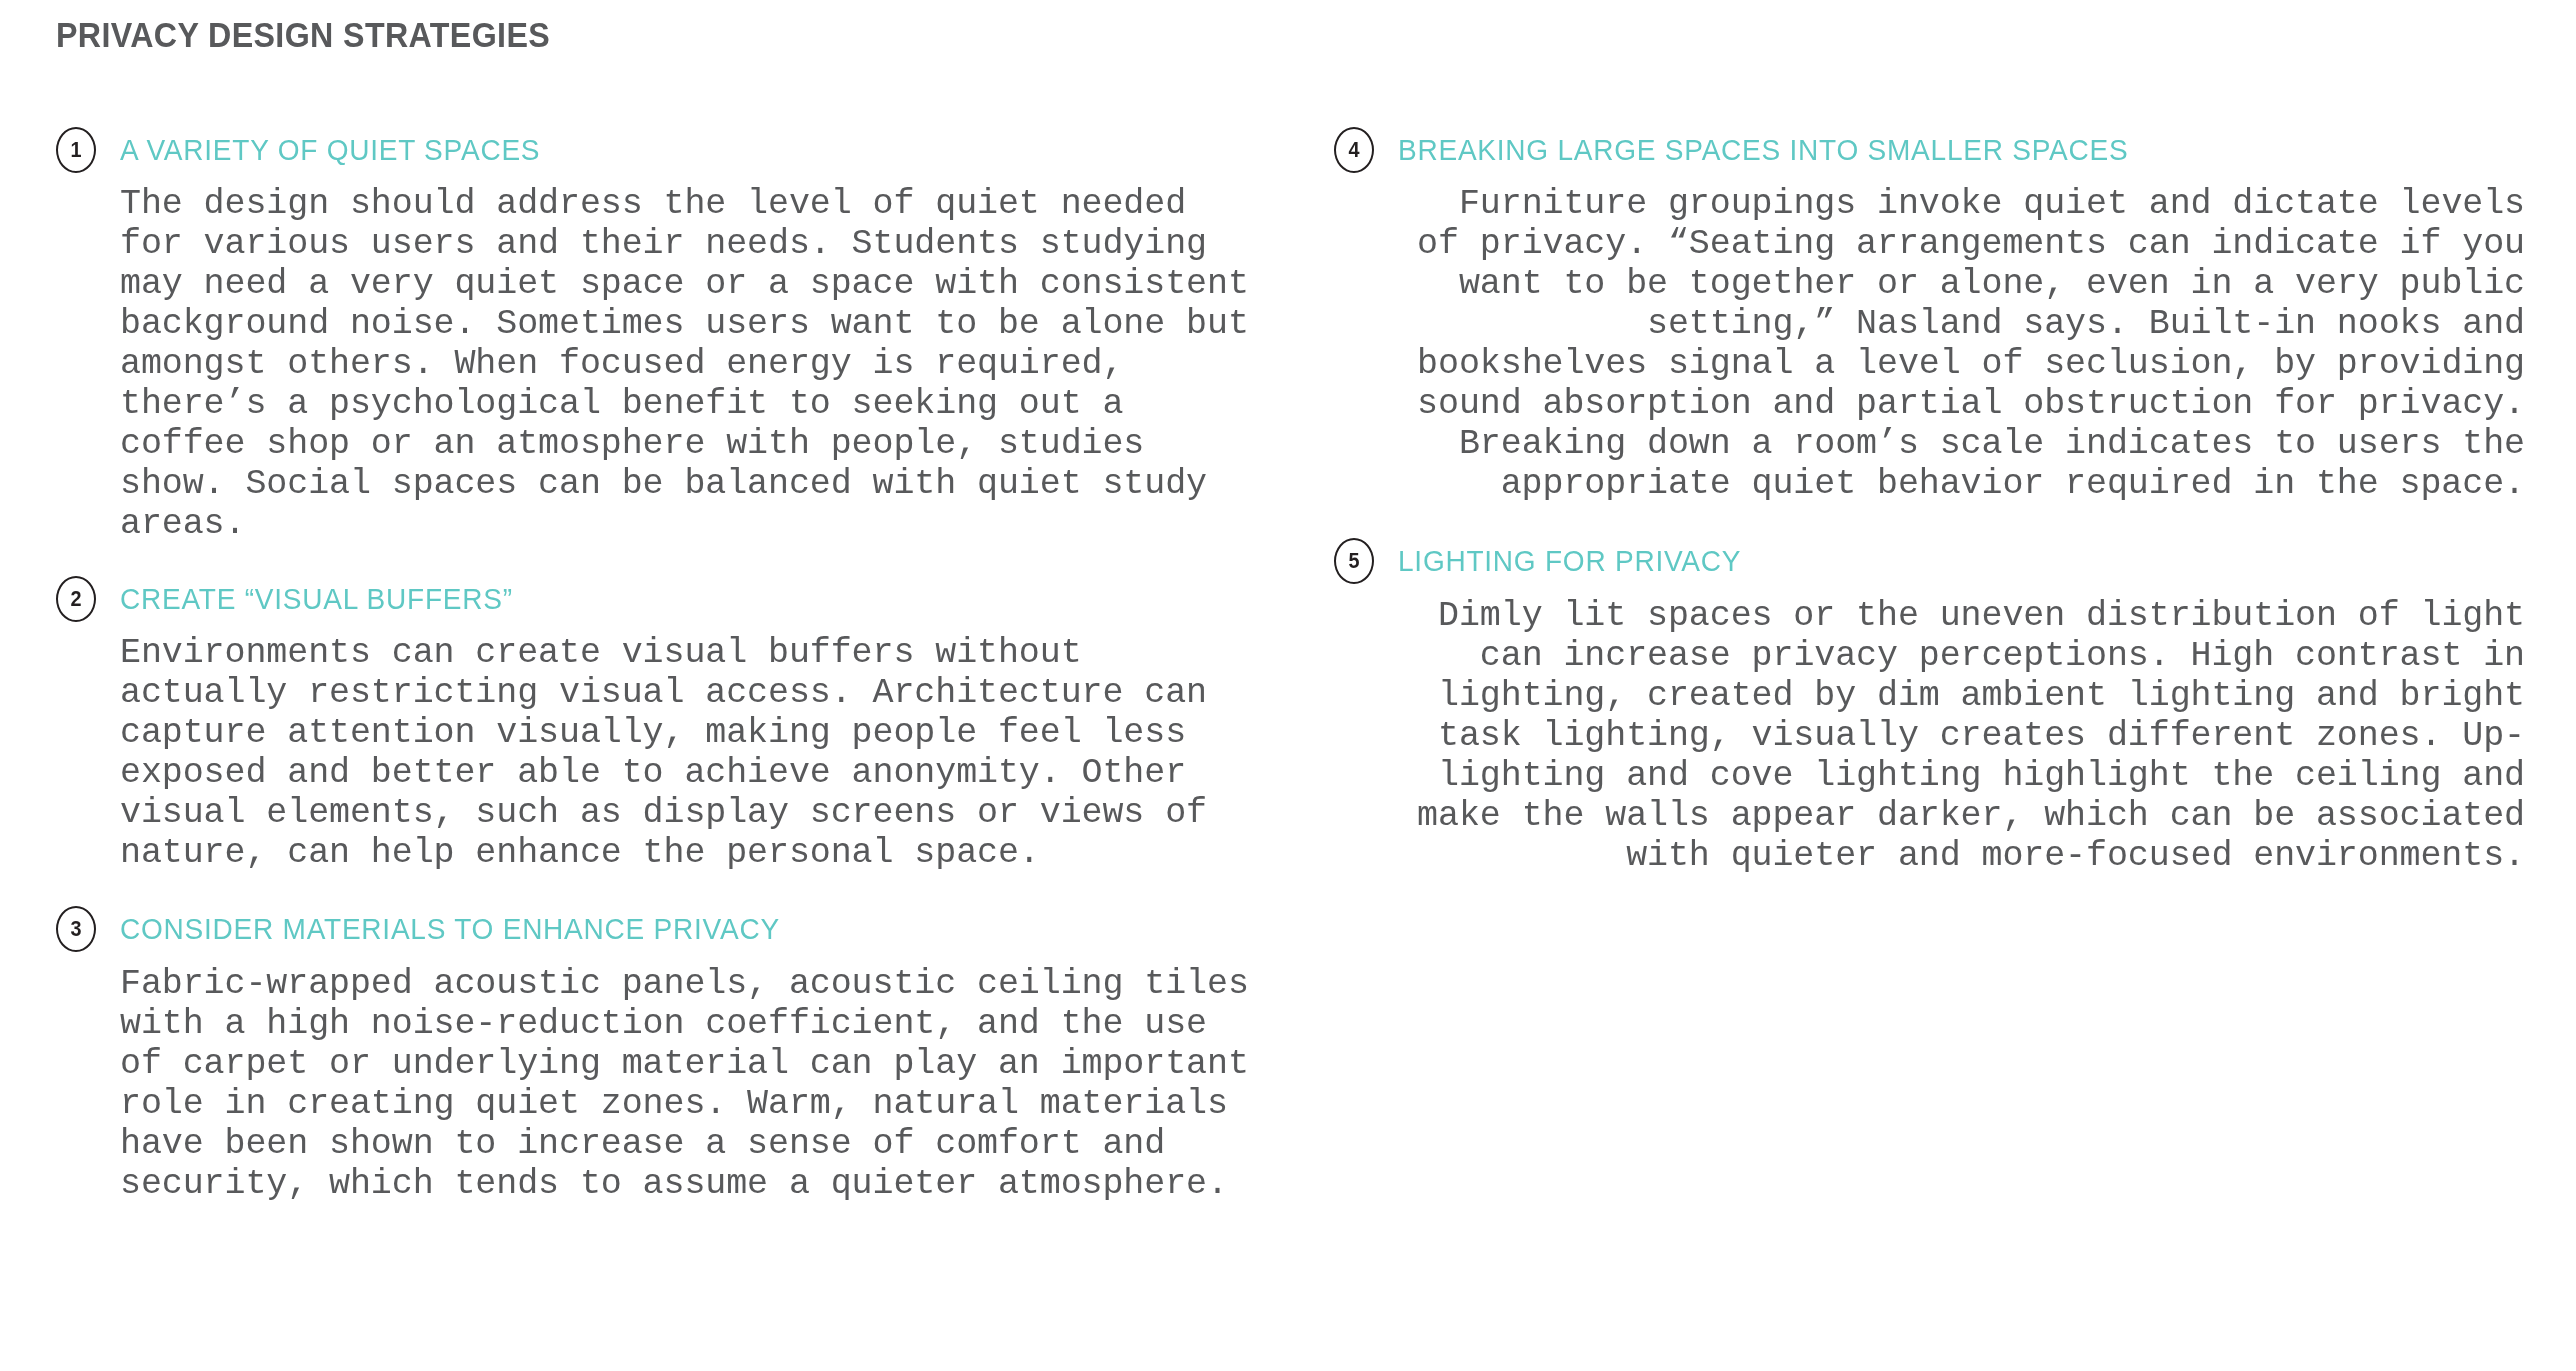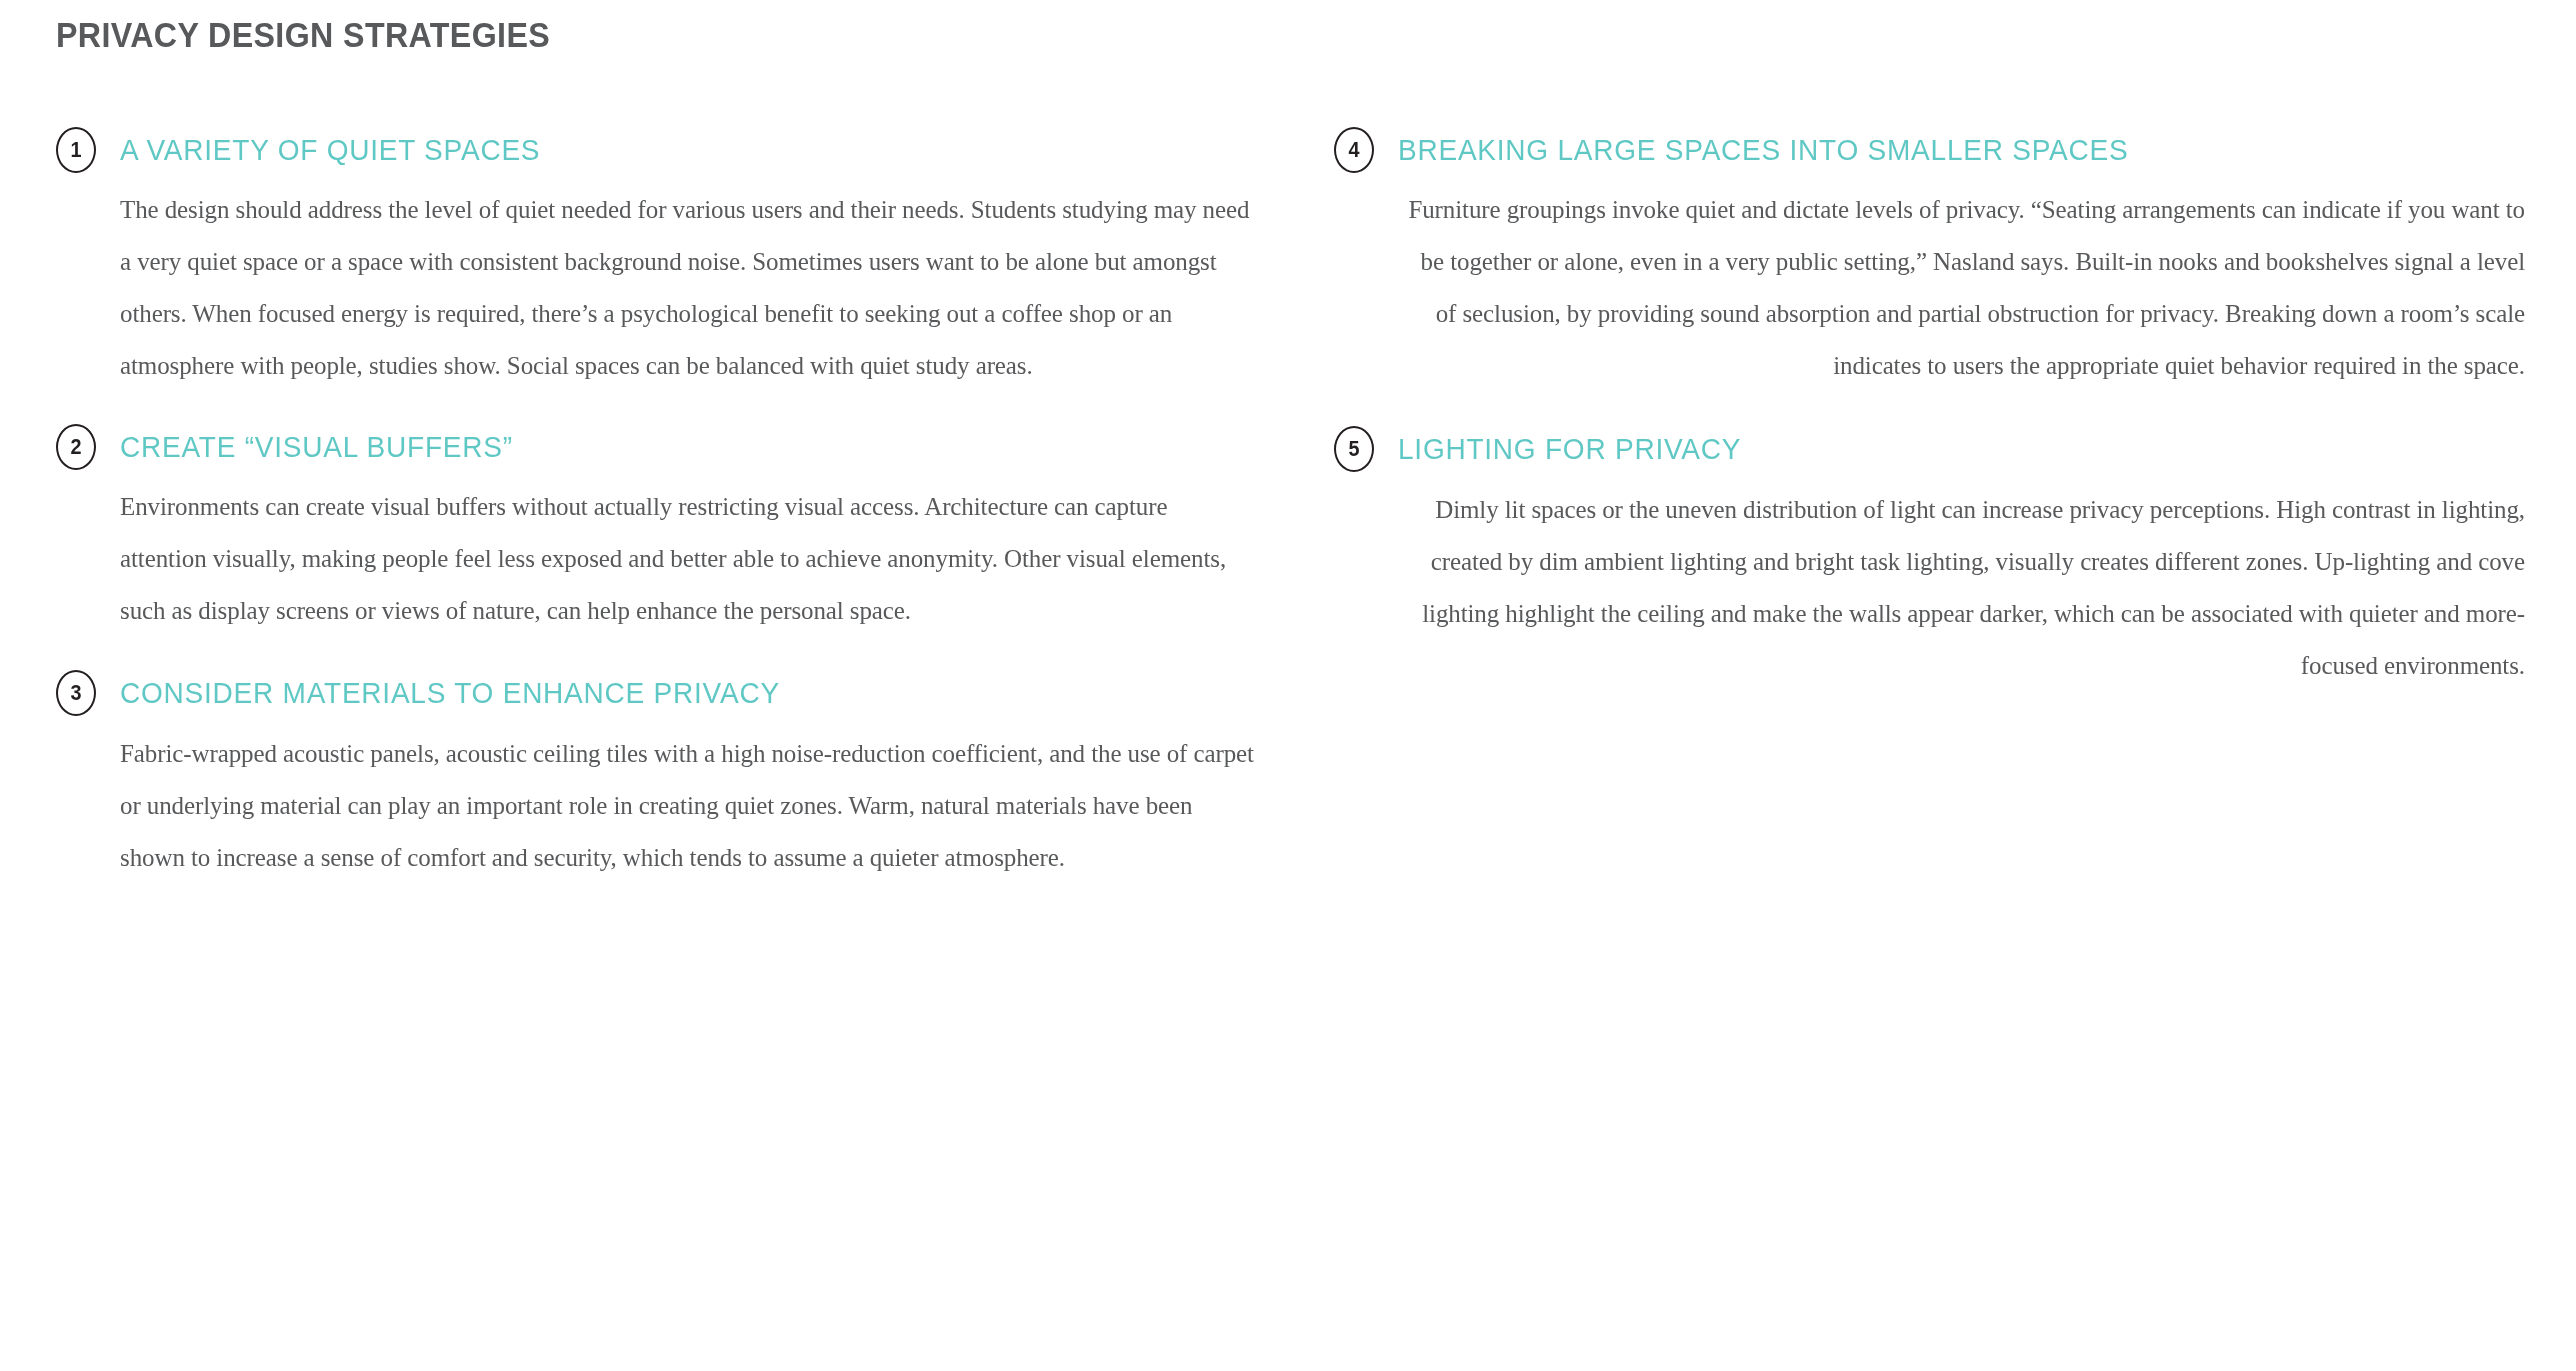--- a/index.html
+++ b/index.html
@@ -108,24 +108,24 @@
     letter-spacing: 0.8px;
     color: #5fc8c4;
     white-space: nowrap;
     transform: scaleX(0.95);
     transform-origin: left center;
   }
 
   .item-body {
     margin-left: 64px;
     margin-top: 9.4px;
-    font-family: Liberation Serif, serif;
+    font-family: Liberation Mono, monospace;
     font-weight: 400;
-    font-size: 25px;
-    line-height: 52px;
+    font-size: 35px;
+    line-height: 40px;
     color: #58595b;
     letter-spacing: -0.1px;
   }
   .col-left .item-body  { width: 1140px; }
   .col-right .item-body { width: 1127px; text-align: right; }
 
   
   .col-left  .item:nth-child(1) { margin-bottom: 29.5px; }
   .col-left  .item:nth-child(2) { margin-bottom: 31px; }
   .col-right .item:nth-child(1) { margin-bottom: 32px; }

